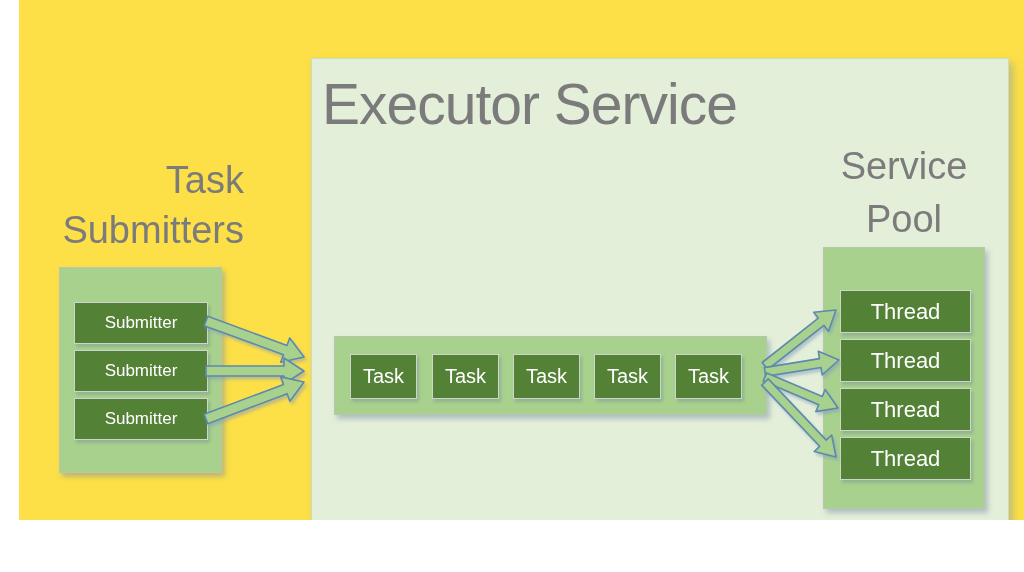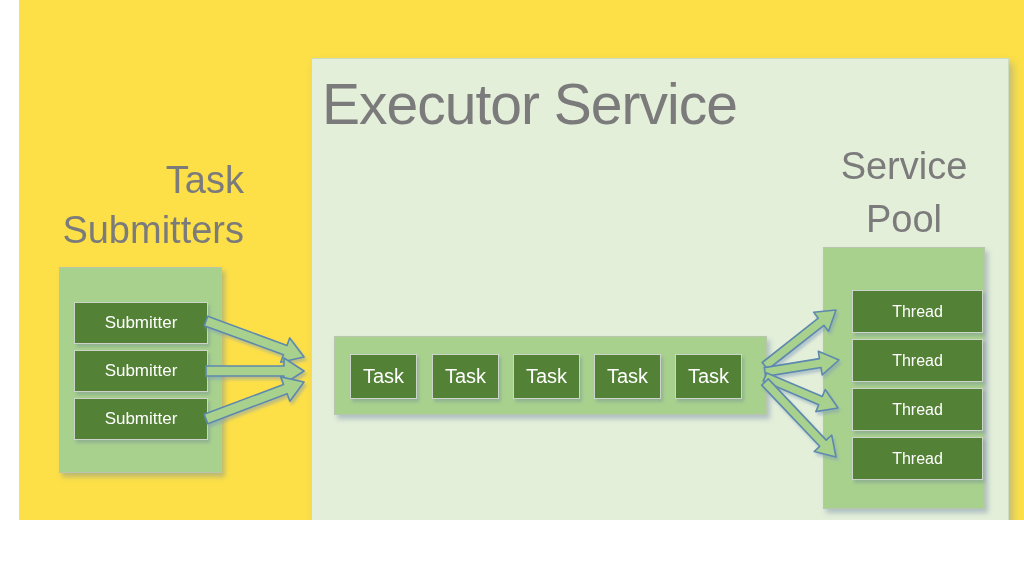--- a/index.html
+++ b/index.html
@@ -60,21 +60,21 @@
   .submitter-node{left:14px;width:134px;height:42px;font-size:17px;text-align:center;}
   .submitter-node.s1{top:34px;}
   .submitter-node.s2{top:82px;}
   .submitter-node.s3{top:130px;}
   .task-node{top:17px;width:67px;height:45px;font-size:20px;}
   .task-node.t1{left:15px;}
   .task-node.t2{left:97px;}
   .task-node.t3{left:178px;}
   .task-node.t4{left:259px;}
   .task-node.t5{left:340px;}
-  .thread-node{left:28px;width:131px;height:43px;font-size:16px;}
+  .thread-node{left:16px;width:131px;height:43px;font-size:22px;}
   .thread-node.th1{top:42px;}
   .thread-node.th2{top:91px;}
   .thread-node.th3{top:140px;}
   .thread-node.th4{top:189px;}
   .arrow-layer{
     position:absolute;left:0;top:0;width:1024px;height:572px;
     pointer-events:none;
   }
 </style>
 </head>

